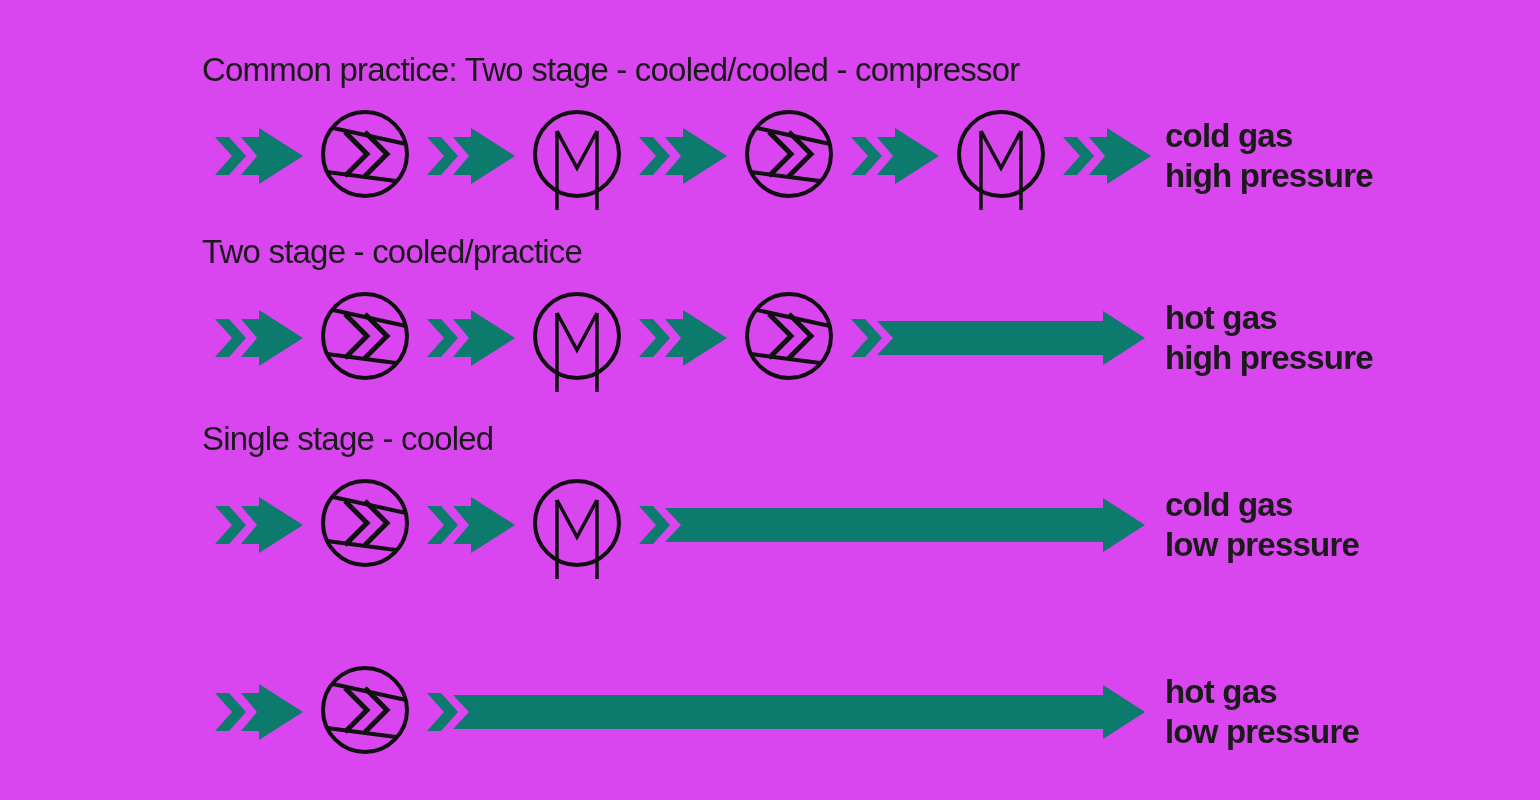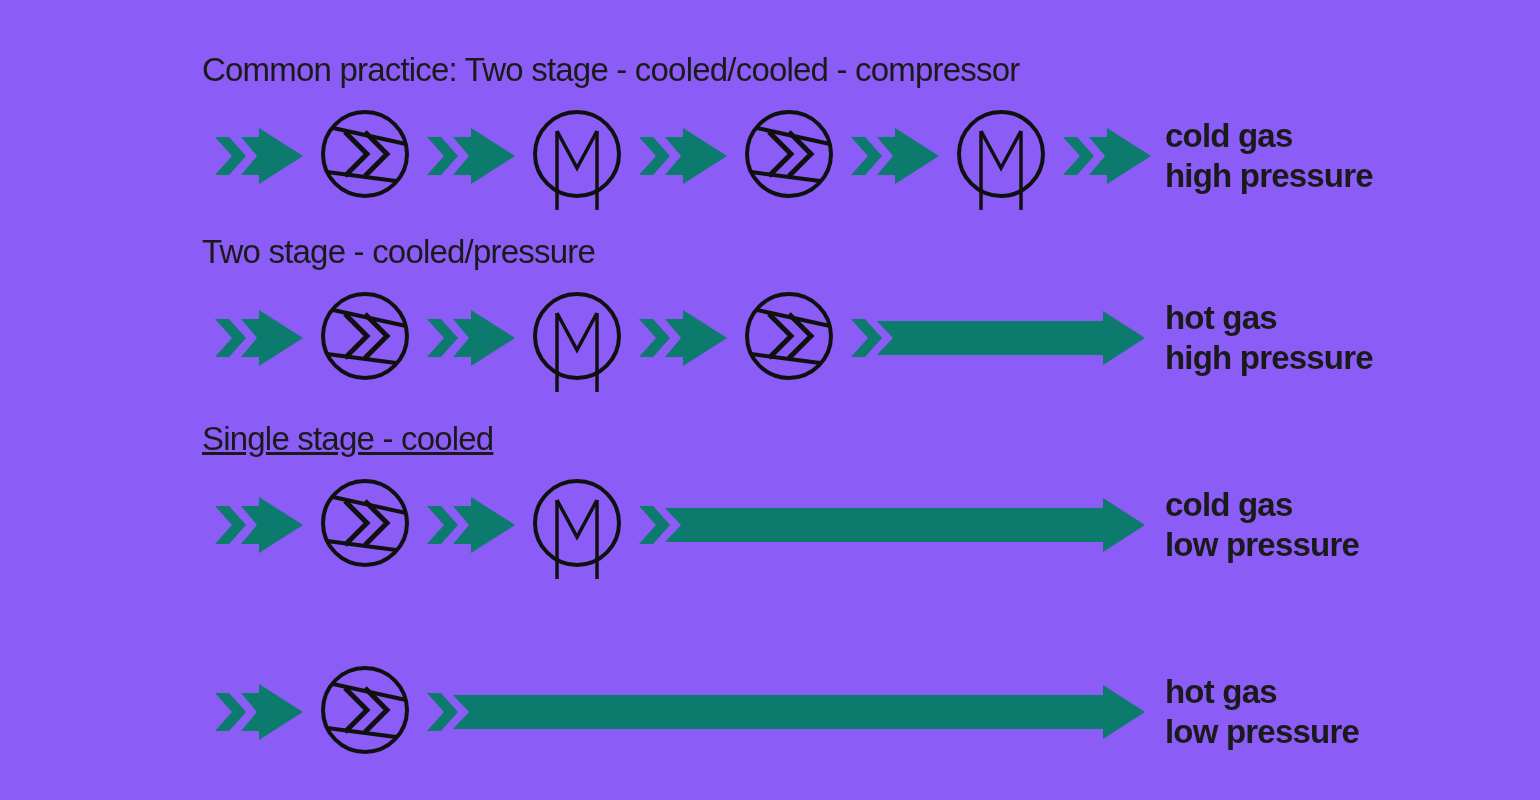--- a/index.html
+++ b/index.html
@@ -1,19 +1,19 @@
 <!DOCTYPE html>
 <html><head>
 <meta charset="utf-8">
 <style>
   html,body{margin:0;padding:0;background:#ffffff;}
   .canvas{
     position:relative;
     width:1540px;height:800px;
-    background:#8b5cf6;
+    background:#d946ef;
     overflow:hidden;
     font-family:"Liberation Sans","DejaVu Sans",sans-serif;
   }
   .row-title{
     position:absolute;
     font-size:33px;
     letter-spacing:-0.8px;
     color:#1a1a1a;
     white-space:nowrap;
     line-height:40px;
@@ -77,21 +77,21 @@
         <polyline points="24,21 44,58 64,21" fill="none" stroke="#101010" stroke-width="3.5"></polyline>
       </svg></div>
     <div class="sym" style="left: 1063px; top: 126px;"><svg width="88" height="60" viewBox="0 0 88 60">
         <polygon points="0,11 14,11 31,30 14,49 0,49 17,30" fill="#0c7a6d"></polygon>
         <polygon points="26,11 44,11 44,2 88,30 44,58 44,49 26,49 42,30" fill="#0c7a6d"></polygon>
       </svg></div>
     <div class="flow-label" style="left: 1165px; top: 116px;">
       <div>cold gas</div>
       <div>high pressure</div>
     </div>
-    <div class="row-title" style="left: 202px; top: 232px;">Two stage - cooled/pressure</div>
+    <div class="row-title" style="left: 202px; top: 232px;">Two stage - cooled/practice</div>
     <div class="sym" style="left: 215px; top: 308px;"><svg width="88" height="60" viewBox="0 0 88 60">
         <polygon points="0,11 14,11 31,30 14,49 0,49 17,30" fill="#0c7a6d"></polygon>
         <polygon points="26,11 44,11 44,2 88,30 44,58 44,49 26,49 42,30" fill="#0c7a6d"></polygon>
       </svg></div>
     <div class="sym" style="left: 321px; top: 292px;"><svg width="88" height="92" viewBox="0 0 88 92">
         <circle cx="44" cy="44" r="42" fill="none" stroke="#101010" stroke-width="4"></circle>
         <line x1="12" y1="18" x2="85" y2="34" stroke="#101010" stroke-width="4"></line>
         <line x1="6" y1="62" x2="75" y2="71" stroke="#101010" stroke-width="4"></line>
         <polyline points="24,22 46,44 24,66" fill="none" stroke="#101010" stroke-width="5"></polyline>
         <polyline points="44,22 66,44 44,66" fill="none" stroke="#101010" stroke-width="5"></polyline>
@@ -118,21 +118,21 @@
         <polyline points="44,22 66,44 44,66" fill="none" stroke="#101010" stroke-width="5"></polyline>
       </svg></div>
     <div class="sym" style="left: 851px; top: 308px;"><svg width="294" height="60" viewBox="0 0 294 60">
         <polygon points="0,11 14,11 31,30 14,49 0,49 17,30" fill="#0c7a6d"></polygon>
         <polygon points="26,13 252,13 252,3 294,30 252,57 252,47 26,47 42,30" fill="#0c7a6d"></polygon>
       </svg></div>
     <div class="flow-label" style="left: 1165px; top: 298px;">
       <div>hot gas</div>
       <div>high pressure</div>
     </div>
-    <div class="row-title" style="left: 202px; top: 419px; text-decoration: underline;">Single stage - cooled</div>
+    <div class="row-title" style="left: 202px; top: 419px;">Single stage - cooled</div>
     <div class="sym" style="left: 215px; top: 495px;"><svg width="88" height="60" viewBox="0 0 88 60">
         <polygon points="0,11 14,11 31,30 14,49 0,49 17,30" fill="#0c7a6d"></polygon>
         <polygon points="26,11 44,11 44,2 88,30 44,58 44,49 26,49 42,30" fill="#0c7a6d"></polygon>
       </svg></div>
     <div class="sym" style="left: 321px; top: 479px;"><svg width="88" height="92" viewBox="0 0 88 92">
         <circle cx="44" cy="44" r="42" fill="none" stroke="#101010" stroke-width="4"></circle>
         <line x1="12" y1="18" x2="85" y2="34" stroke="#101010" stroke-width="4"></line>
         <line x1="6" y1="62" x2="75" y2="71" stroke="#101010" stroke-width="4"></line>
         <polyline points="24,22 46,44 24,66" fill="none" stroke="#101010" stroke-width="5"></polyline>
         <polyline points="44,22 66,44 44,66" fill="none" stroke="#101010" stroke-width="5"></polyline>

